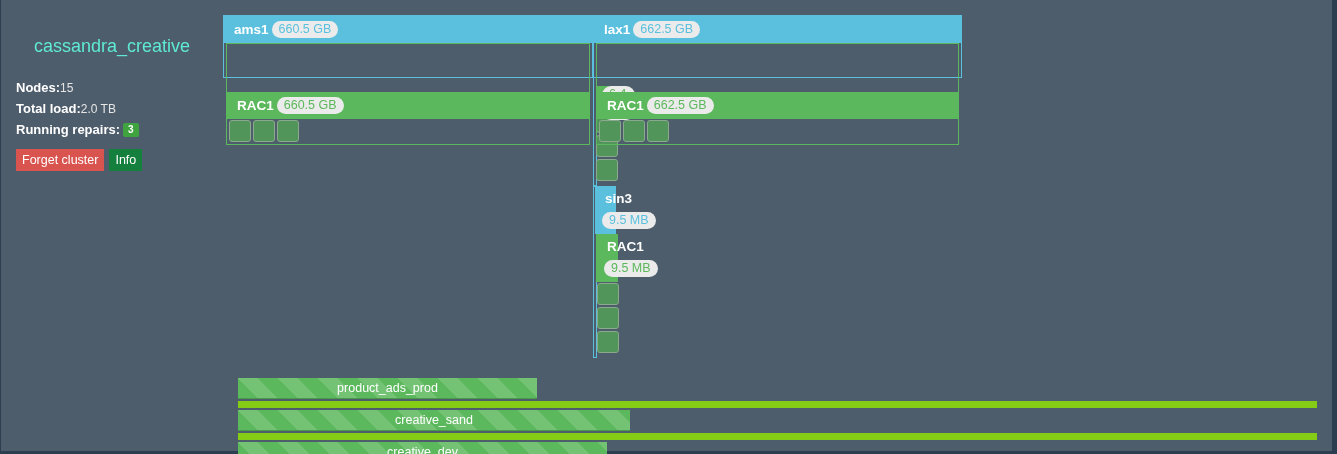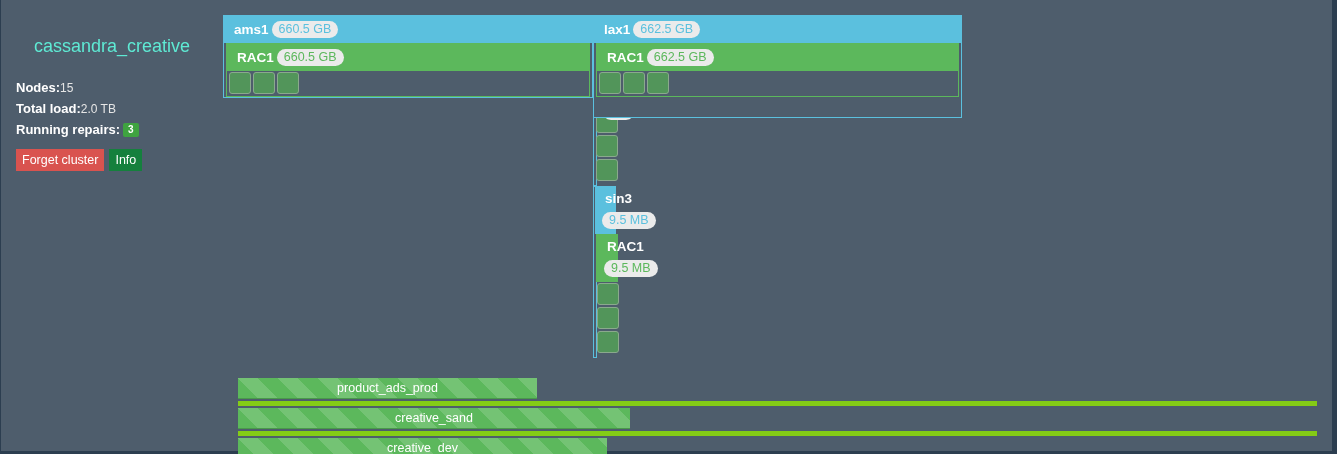--- a/index.html
+++ b/index.html
@@ -45,33 +45,33 @@
     display:inline-block; background:#ebebeb; border-radius:9px; padding:0 7px;
     font-weight:normal; font-size:12.5px; line-height:17px; margin-left:3px; vertical-align:1px;
   }
   .pill.blue { color:#5bc0de; }
   .pill.green { color:#5cb85c; }
   .rack {
     margin:0 2px; border:1px solid #5cb85c; box-sizing:border-box;
   }
   .rack-head {
     background:#5cb85c; height:27px; padding-left:10px; color:#fff; font-weight:bold;
-    font-size:13.5px; line-height:27px; white-space:nowrap;
+    font-size:13.5px; line-height:27px; white-space:nowrap;margin-top:48px;
   }
   .nodes { display:flex; gap:2px; padding:1px 2px 0 2px; height:24px; }
   .node {
     width:22px; height:22px; box-sizing:border-box; background:#52955a;
     border:1px solid #8aa98d; border-radius:3px; cursor:pointer;
   }
   .narrow { position:absolute; }
   .narrow .col-nodes { display:flex; flex-direction:column; gap:2px; }
 
   .ks-area { position:absolute; left:237px; top:377px; width:1079px; }
   .ks-row {
-    height:24px; border-bottom:5px solid #84cc16; position:relative; margin-bottom:1px;
+    height:24px; border-bottom:7px solid #84cc16; position:relative; margin-bottom:1px;
   }
   .ks-bar {
     position:absolute; left:0; top:1px; height:20px;
     background-color:#5cb85c;
     background-image:linear-gradient(45deg, rgba(255,255,255,.15) 25%, transparent 25%, transparent 50%, rgba(255,255,255,.15) 50%, rgba(255,255,255,.15) 75%, transparent 75%, transparent);
     background-size:40px 40px;
     transform:scaleX(1);
     border-bottom:1px solid #4a9a4a;
     color:#fff; font-size:12.5px; text-align:center; line-height:20px; white-space:nowrap;
   }
@@ -107,37 +107,37 @@
     <div style="background:#5cb85c;height:18px;width:22px;position:relative;">
       <span class="pill green" style="position:absolute;left:6px;top:0px;margin:0;">6.4 MB</span>
     </div>
     <div class="col-nodes" style="padding-top:7px;">
       <div class="node"></div>
       <div class="node"></div>
       <div class="node"></div>
     </div>
   </div>
 
-  <div class="dc" style="left:222px;top:15px;width:370px;height:83px;">
+  <div class="dc" style="left:222px;top:15px;width:370px;height:63px;">
     <div class="dc-head">
       <span>ams1</span><span class="pill blue">660.5 GB</span>
     </div>
     <div class="rack">
       <div class="rack-head">
         <span>RAC1</span><span class="pill green">660.5 GB</span>
       </div>
       <div class="nodes">
         <div class="node"></div>
         <div class="node"></div>
         <div class="node"></div>
       </div>
     </div>
   </div>
 
-  <div class="dc" style="left:592px;top:15px;width:369px;height:103px;background:#4e5d6c;">
+  <div class="dc" style="left:592px;top:15px;width:369px;height:63px;background:#4e5d6c;">
     <div class="dc-head">
       <span>lax1</span><span class="pill blue">662.5 GB</span>
     </div>
     <div class="rack">
       <div class="rack-head">
         <span>RAC1</span><span class="pill green">662.5 GB</span>
       </div>
       <div class="nodes">
         <div class="node"></div>
         <div class="node"></div>

